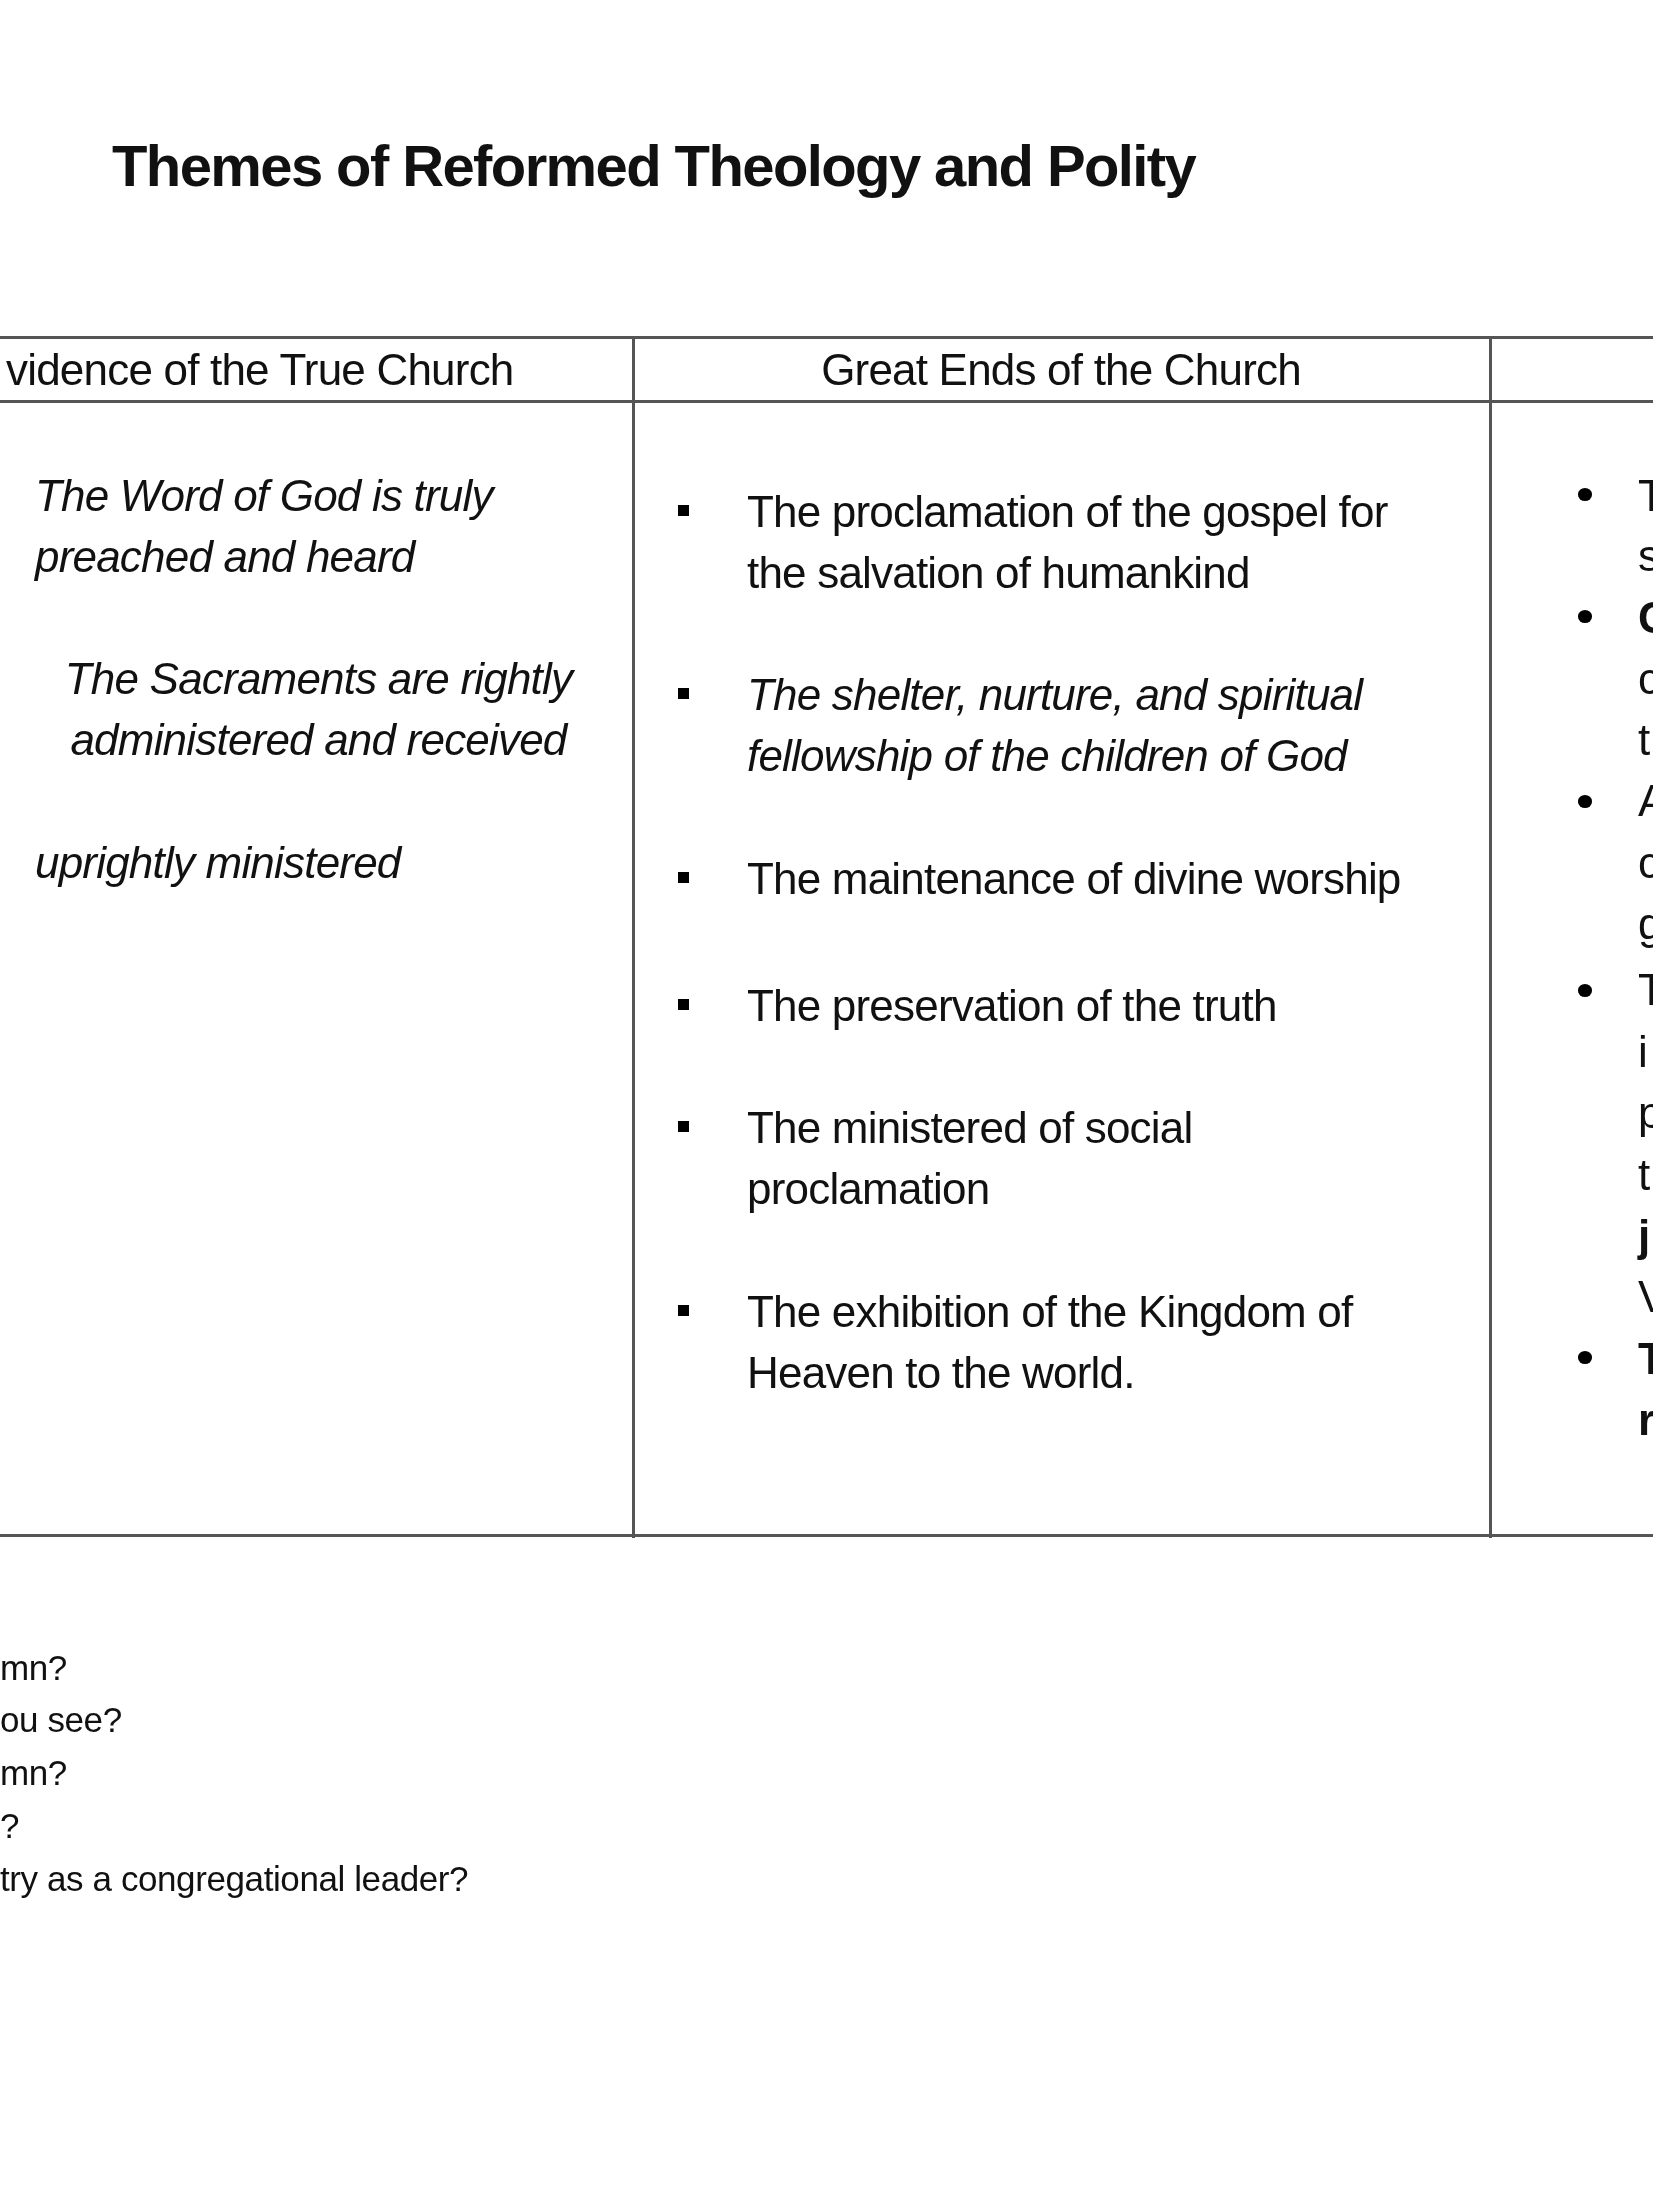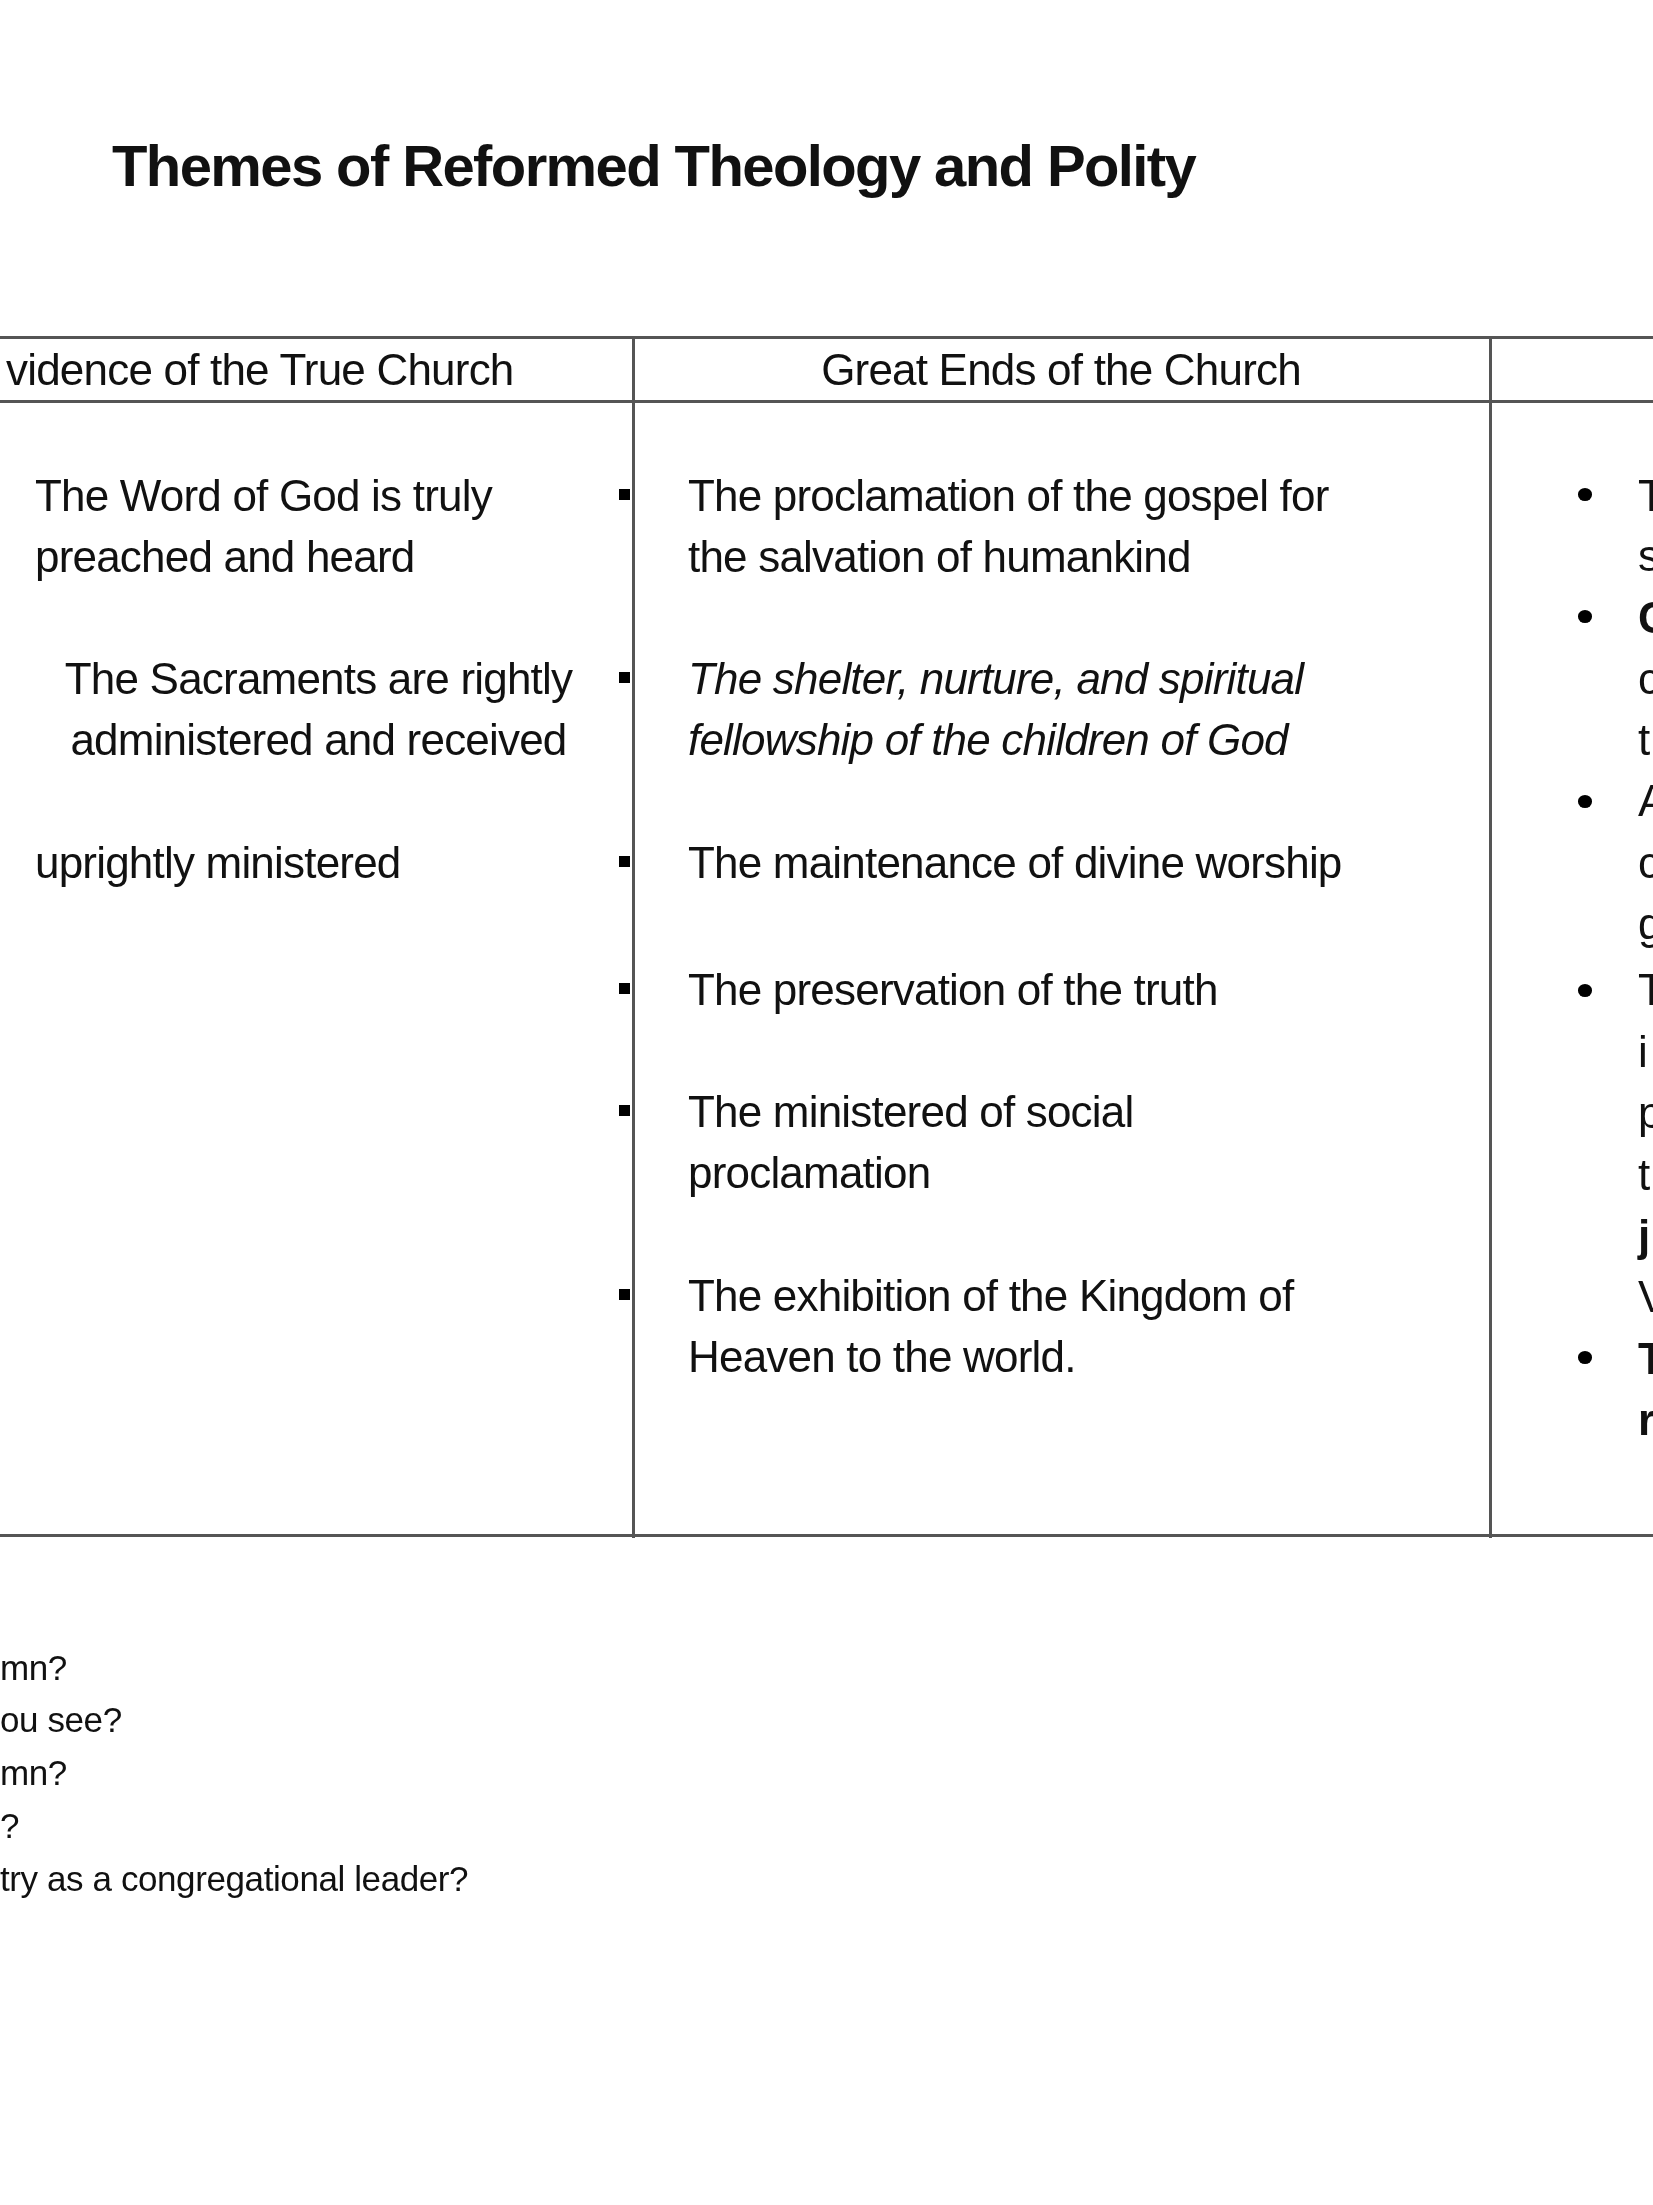--- a/index.html
+++ b/index.html
@@ -13,22 +13,22 @@
     padding-right: 0; box-sizing: border-box;
   }
   .title span { position: relative; left: -2.4px; }
   .hline { position: absolute; left: 0; width: 1654px; height: 3.2px; background: #555555; }
   .vline { position: absolute; width: 3.2px; background: #555555; }
   .col-header {
     position: absolute; top: 340px; height: 60px; line-height: 60px;
     font-size: 44px; letter-spacing: -0.8px; white-space: nowrap;
   }
   .cell-text { position: absolute; font-size: 44px; line-height: 61px; letter-spacing: -0.8px; }
-  .para { position: absolute; left: 35px; width: 567px; }
-  .sq-item { position: absolute; left: 619px; width: 835px; }
+  .para { position: absolute; left: 35px; width: 567px; font-style: italic; }
+  .sq-item { position: absolute; left: 678px; width: 835px; margin-top: 16px; }
   .sq-bullet {
     position: absolute; left: 0; top: 23.6px; width: 11px; height: 11px; background: #000000;
   }
   .sq-item .txt { margin-left: 69px; display: block; }
   .dot-bullet {
     position: absolute; left: 1578px; width: 14px; height: 12.6px; border-radius: 50%; background: #000000;
   }
   .clip-letter {
     position: absolute; left: 1638px; font-size: 44px; line-height: 61px; white-space: nowrap;
   }

